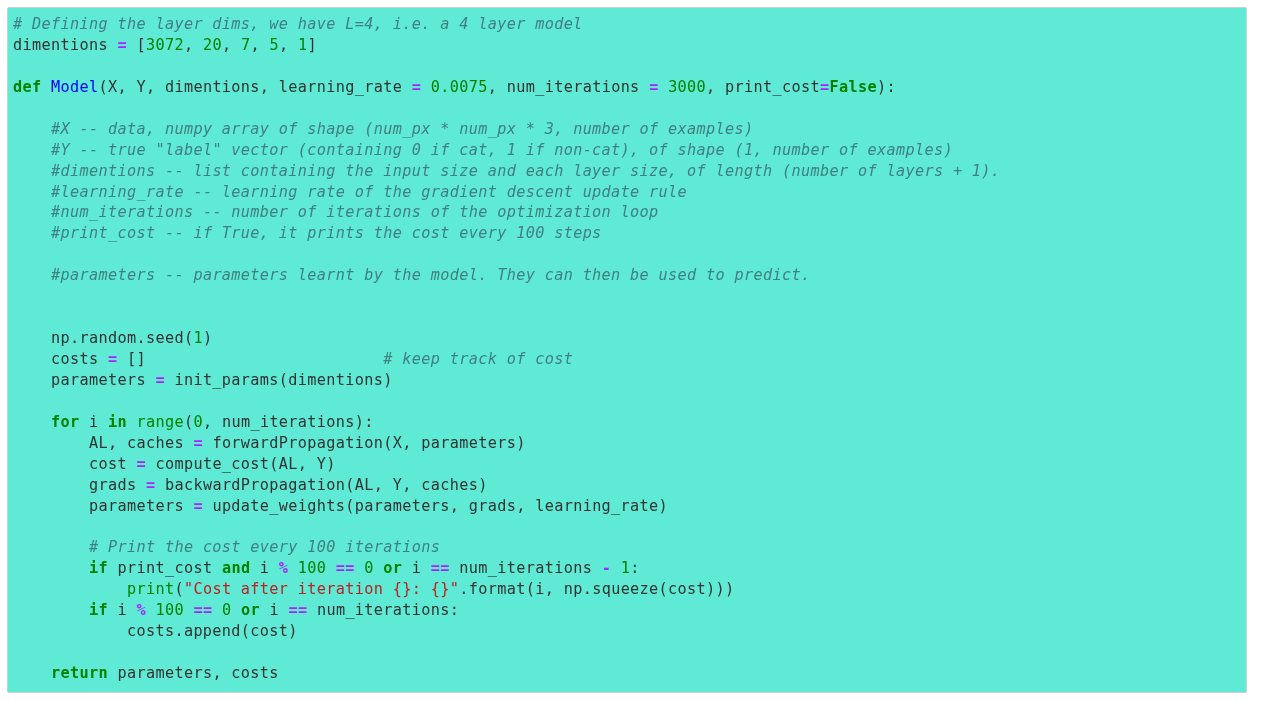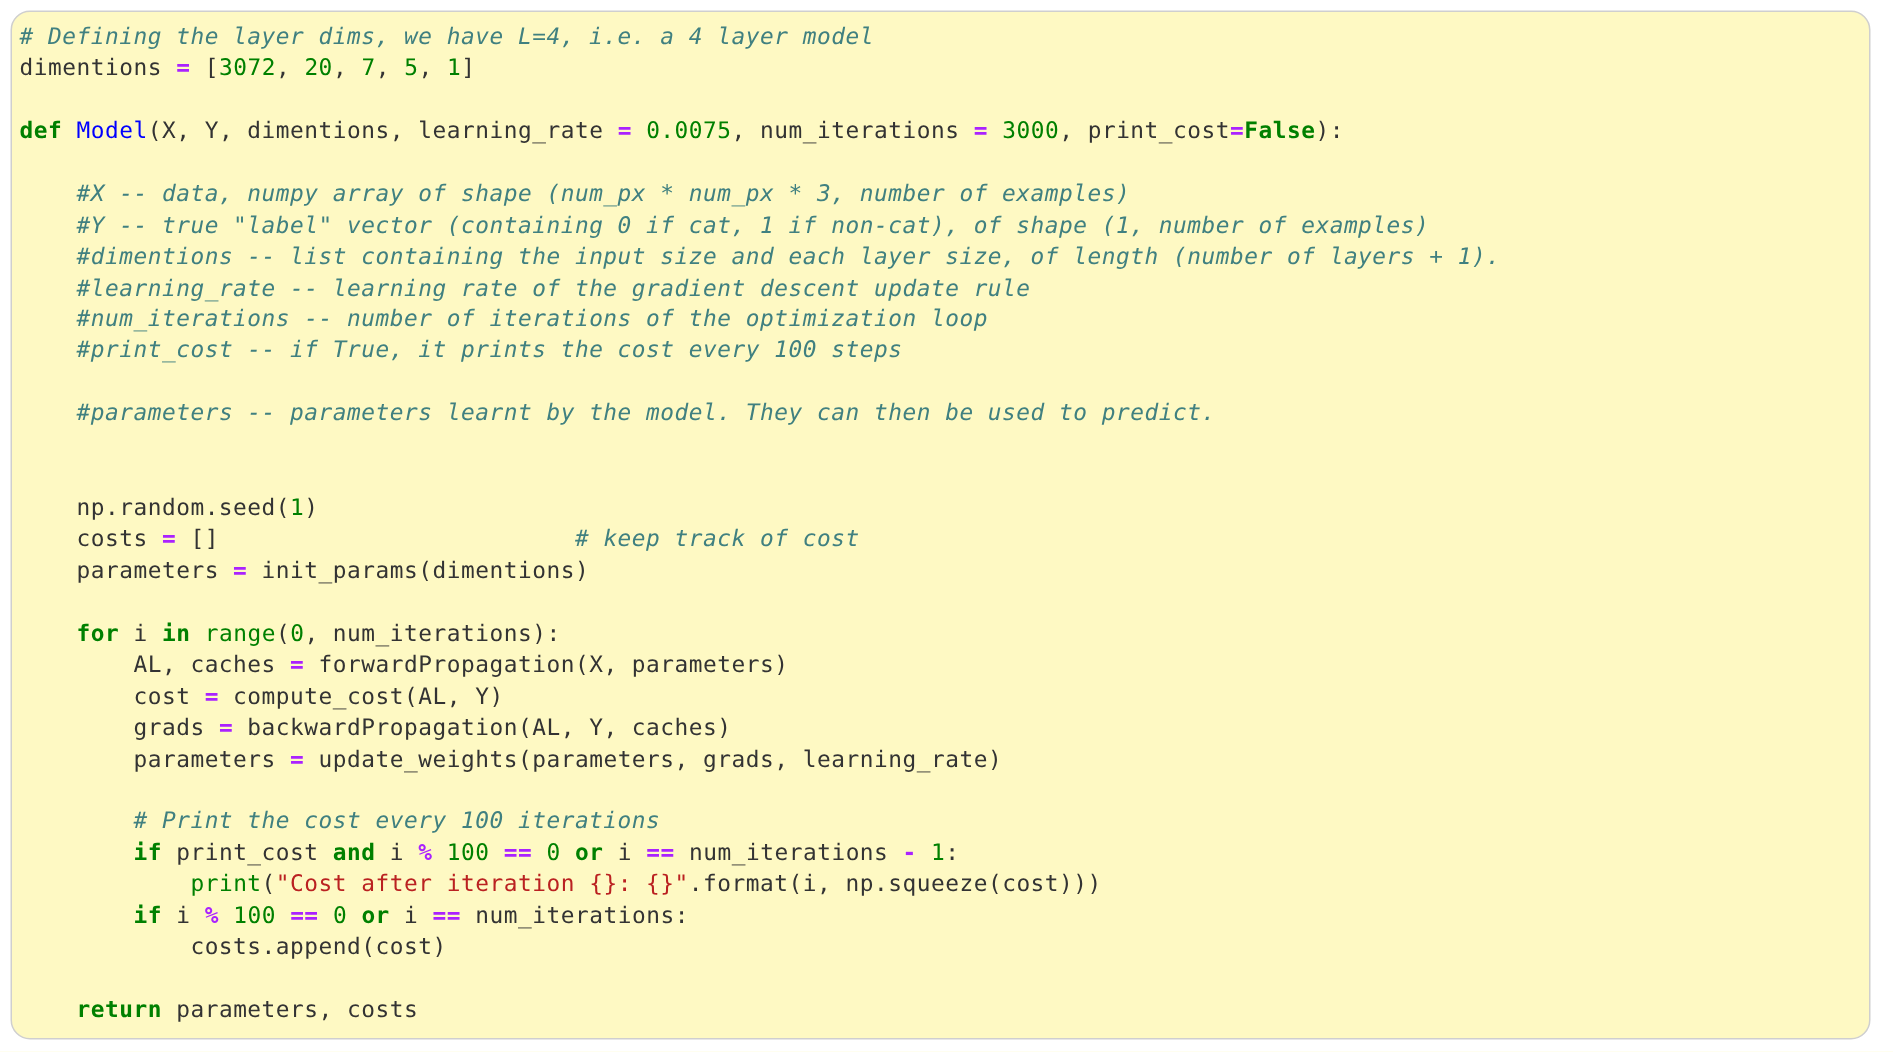--- a/index.html
+++ b/index.html
@@ -1,19 +1,19 @@
 <!DOCTYPE html>
 <html><head>
 <meta charset="utf-8">
 <style>
   html, body { margin:0; padding:0; background:#ffffff; }
   body { width:1262px; height:701px; position:relative; overflow:hidden; }
   .cell {
     position:absolute; left:7px; top:7px; width:1240px; height:686px;
-    background:#fef9c3; border:1px solid #cfcfcf; border-radius:13px;
+    background:#5eead4; border:1px solid #cfcfcf; border-radius:2px;
     box-sizing:border-box;
     text-decoration:underline;
   }
   .code {
     position:absolute; left:5px; top:6px; margin:0;
     font-family:"DejaVu Sans Mono", monospace;
     font-size:15.2px; line-height:20.95px; color:#333333;
     white-space:pre;
     letter-spacing:0.35px;
   }

